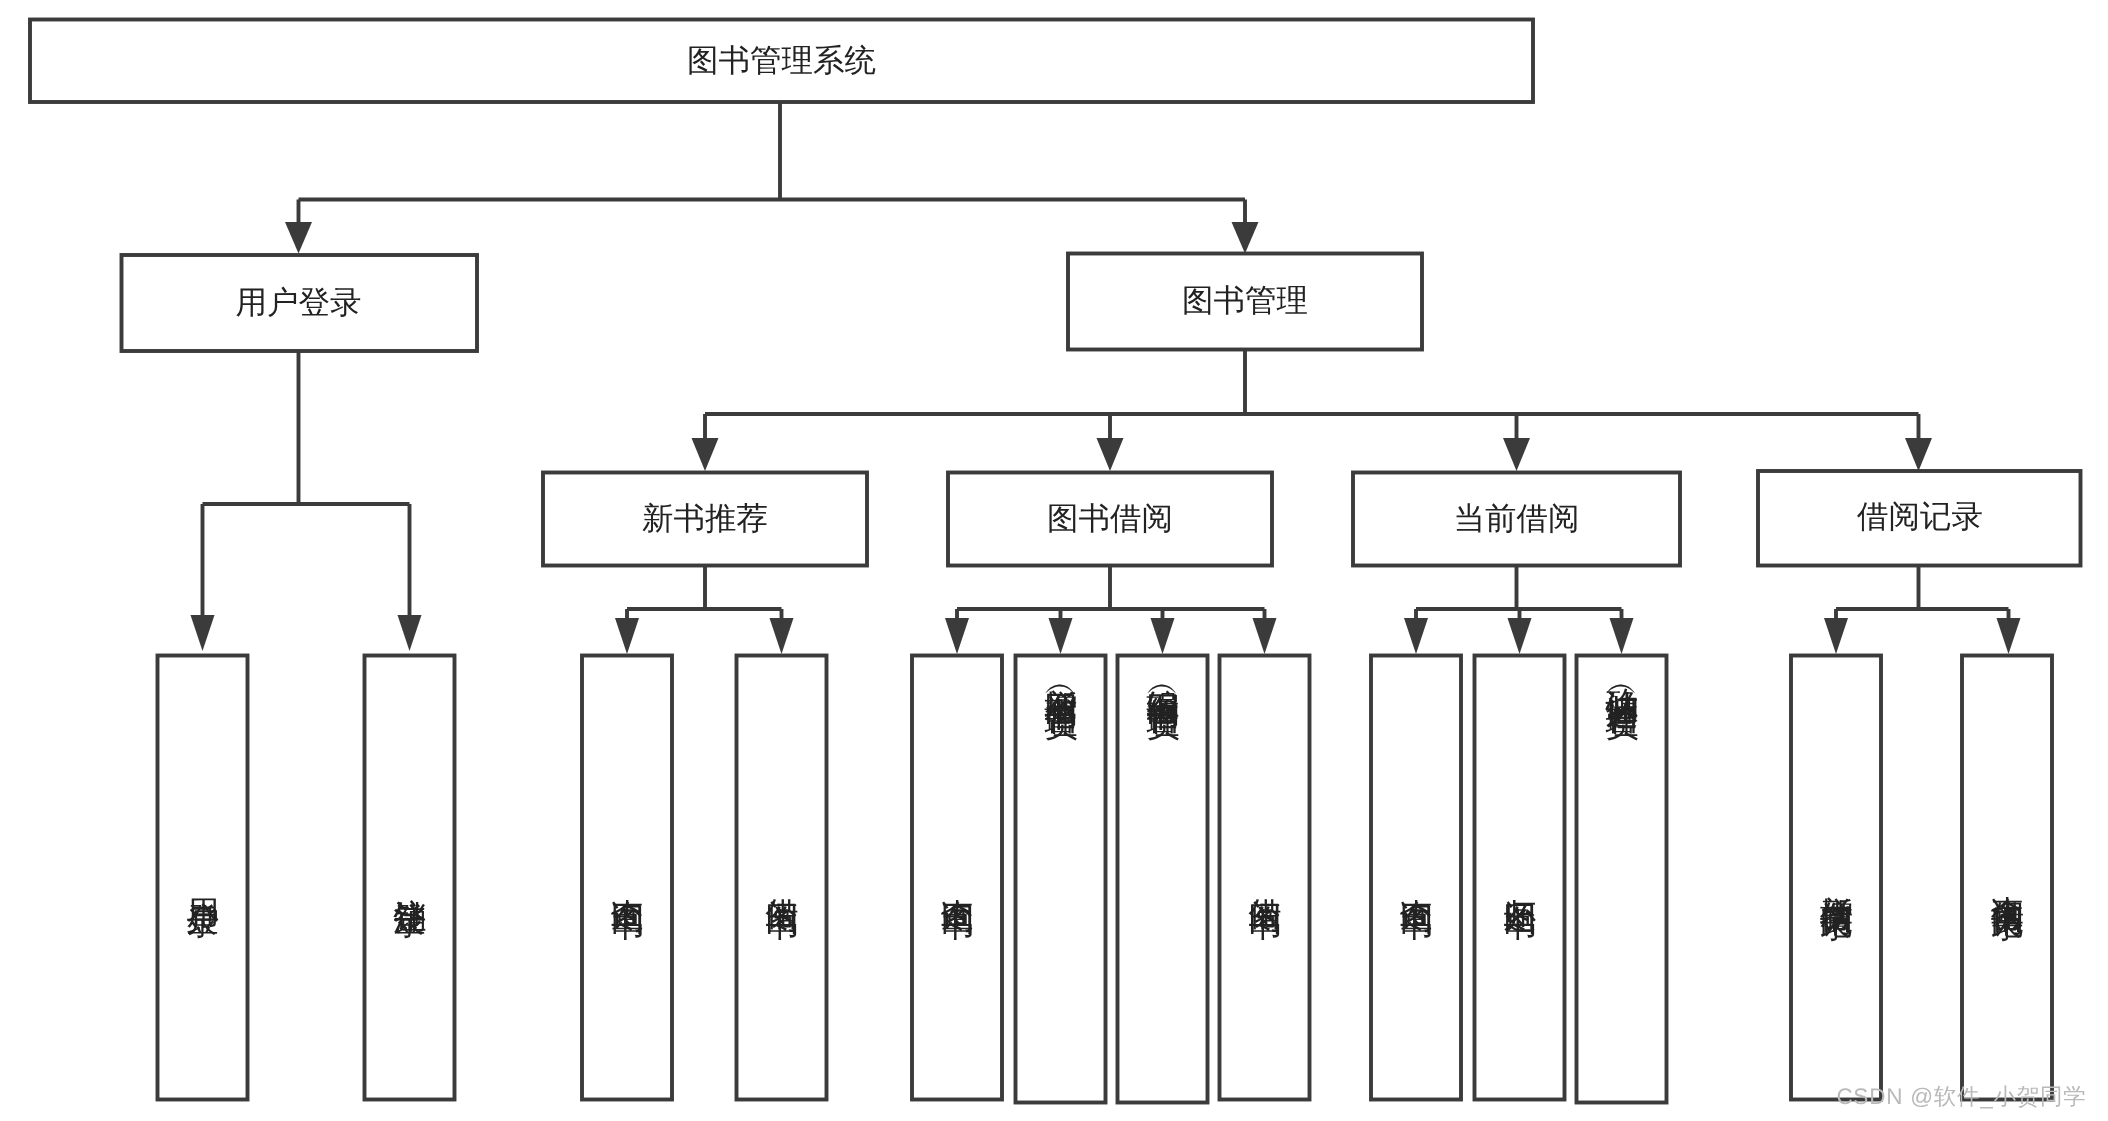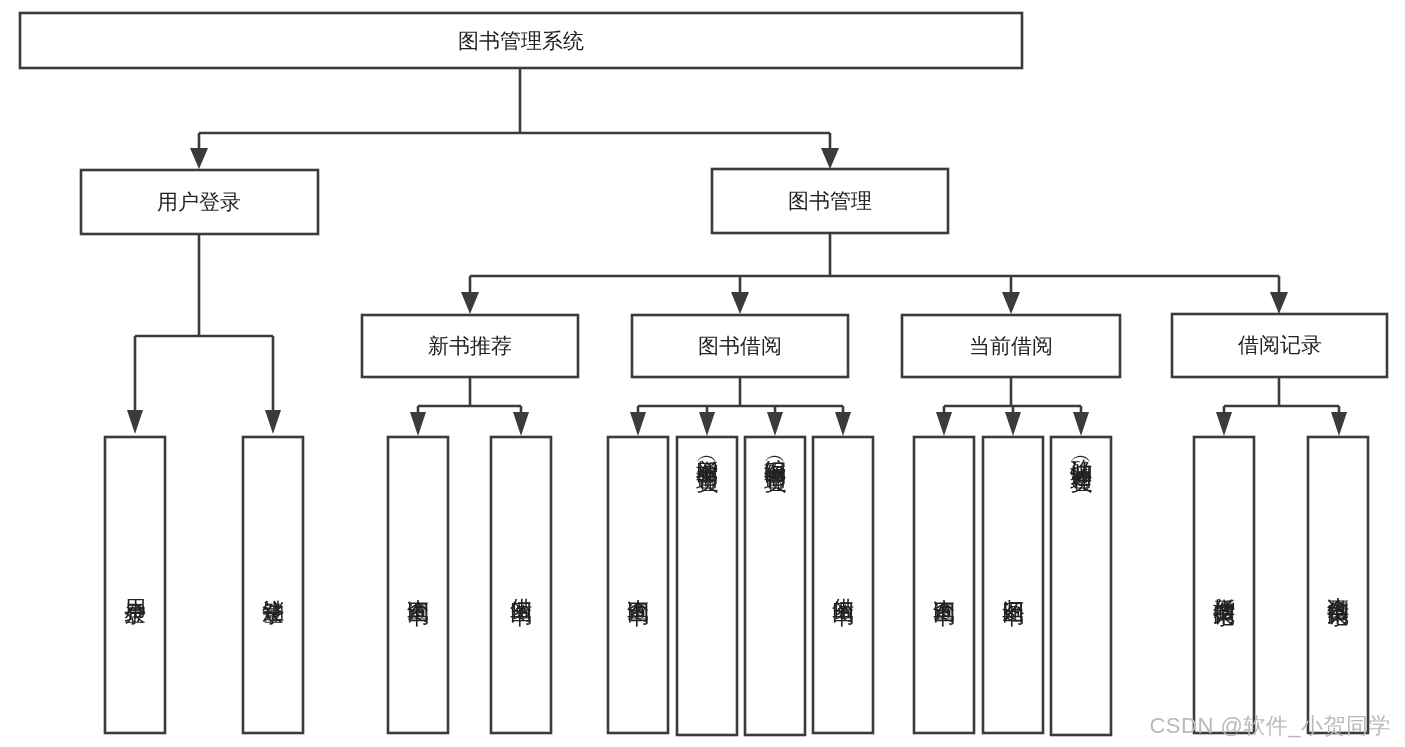--- a/index.html
+++ b/index.html
@@ -63,21 +63,21 @@
     line-height: 1.12;
     letter-spacing: 2px;
     color: #222222;
     white-space: nowrap;
   }
   .watermark {
     position: absolute;
     right: 14px;
     bottom: 6px;
     font-family: "Liberation Sans", "DejaVu Sans", sans-serif;
-    font-size: 22px;
+    font-size: 15px;
     color: #b9b9b9;
     letter-spacing: 0.5px;
     user-select: none;
   }
 </style>
 </head>
 <body>
 
 <div id="diagram-root">
 

